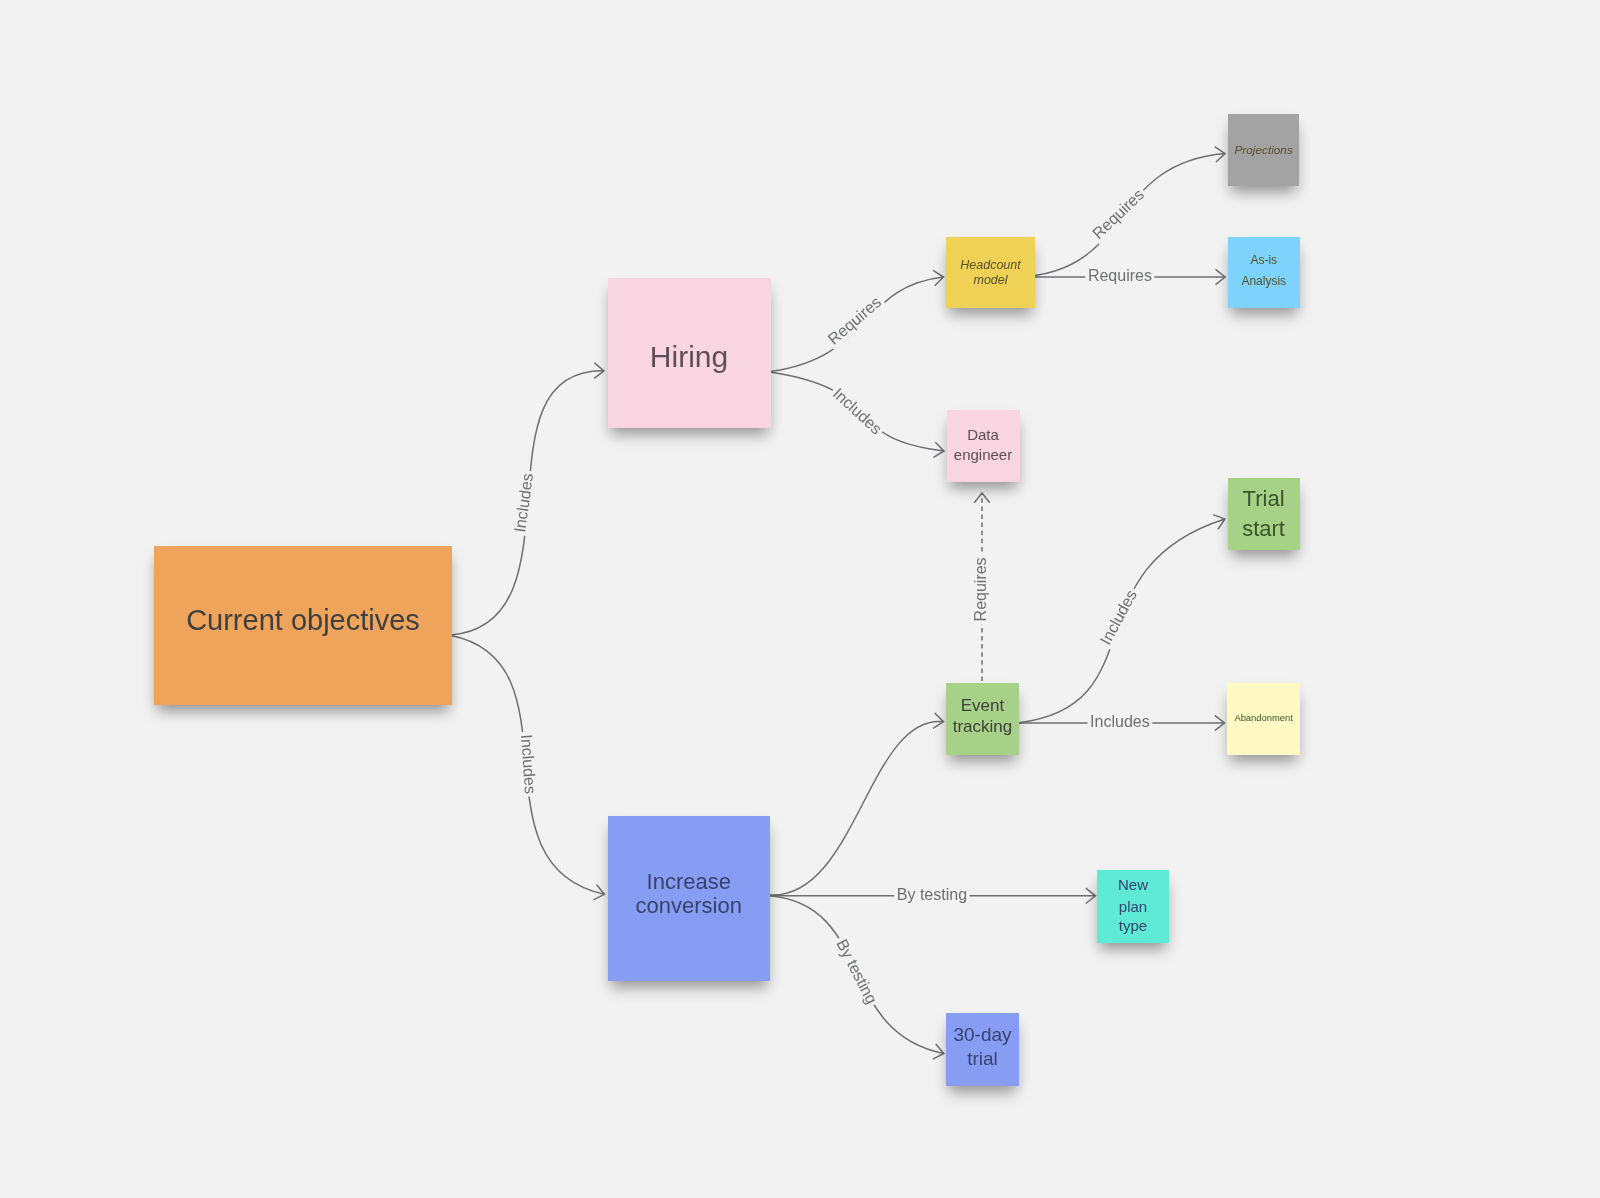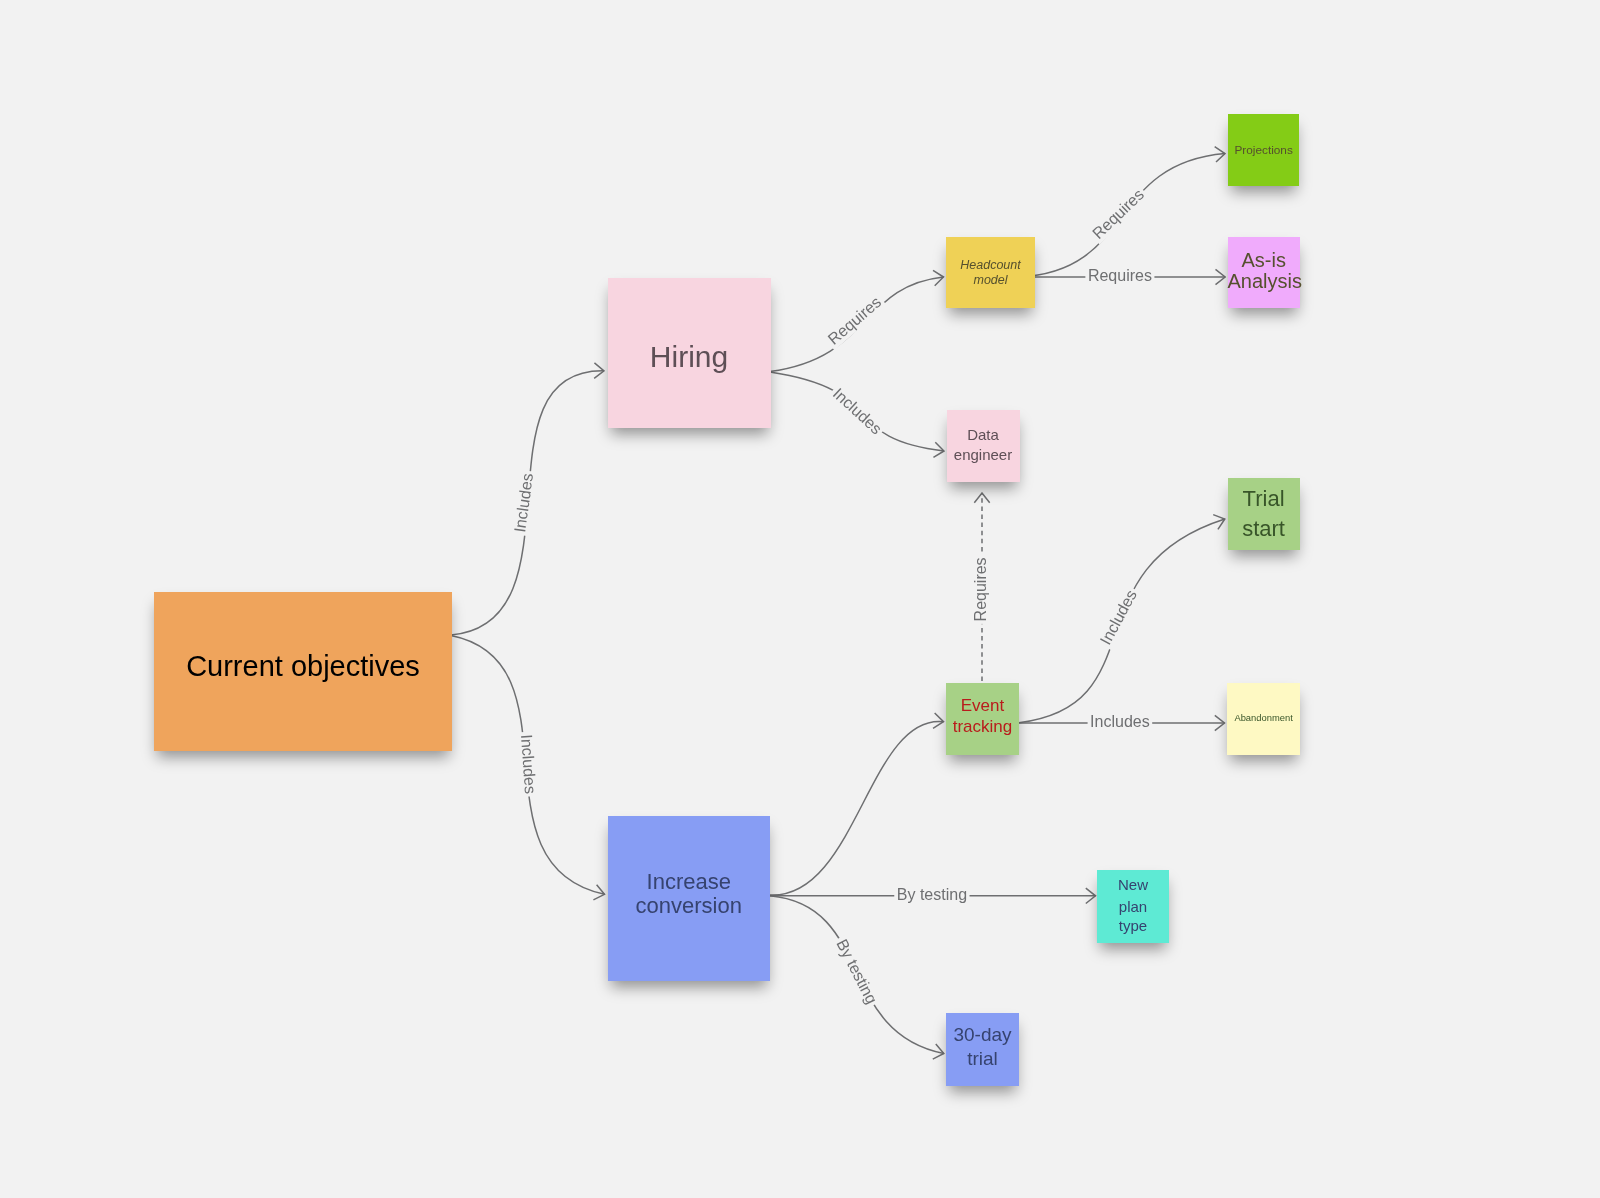--- a/index.html
+++ b/index.html
@@ -76,42 +76,42 @@
         <rect x="-37.6328125" y="-10.78125" width="75.265625" height="19.015625" fill="#f2f2f2"></rect>
         <text class="edge-label" text-anchor="middle" dominant-baseline="middle">By testing</text>
       </g>
       <path d="M 770 895.8 C 874.4 905.7 836.6 1032 943.8 1053.5" class="edge-path" marker-end="url(#ah)"></path>
       <g transform="translate(855.7,972) rotate(62.8)">
         <rect x="-37.6328125" y="-10.78125" width="75.265625" height="19.015625" fill="#f2f2f2"></rect>
         <text class="edge-label" text-anchor="middle" dominant-baseline="middle">By testing</text>
       </g>
     </svg>
   <div id="notes">
-      <div class="note" style="left: 154px; top: 545.5px; width: 298px; height: 159.5px; background: rgb(239, 164, 92); color: #000000; font-size: 29px; position: absolute; margin-top: 46px;">
+      <div class="note" style="left: 154px; top: 545.5px; width: 298px; height: 159.5px; background: rgb(239, 164, 92); color: #404040; font-size: 29px; position: absolute;">
         <div class="note-line" style="top: 74.6457px;">Current objectives</div>
       </div>
       <div class="note" style="left: 607.5px; top: 278px; width: 163px; height: 150px; background: rgb(248, 213, 224); color: rgb(94, 79, 86); font-size: 30px; position: absolute;">
         <div class="note-line" style="top: 79.399px;">Hiring</div>
       </div>
       <div class="note" style="left: 946px; top: 236.5px; width: 89px; height: 71px; background: rgb(239, 209, 86); color: rgb(85, 80, 46); font-size: 12.5px; position: absolute; font-style: italic;">
         <div class="note-line" style="top: 28.1662px;">Headcount</div>
         <div class="note-line" style="top: 43.1662px;">model</div>
       </div>
-      <div class="note" style="left: 1227.5px; top: 236.5px; width: 72.5px; height: 71px; background: #f0abfc; color: rgb(85, 80, 46); font-size: 20px; position: absolute;">
+      <div class="note" style="left: 1227.5px; top: 236.5px; width: 72.5px; height: 71px; background: #7dd3fc; color: rgb(85, 80, 46); font-size: 12px; position: absolute;">
         <div class="note-line" style="top: 23.7528px;">As-is</div>
         <div class="note-line" style="top: 44.6528px;">Analysis</div>
       </div>
-      <div class="note" style="left: 1227.9px; top: 114px; width: 71.5px; height: 72px; background: #84cc16; color: rgb(85, 80, 46); font-size: 11.8px; position: absolute;">
+      <div class="note" style="left: 1227.9px; top: 114px; width: 71.5px; height: 72px; background: #a3a3a3; color: rgb(85, 80, 46); font-size: 11.8px; position: absolute; font-style: italic;">
         <div class="note-line" style="top: 36.1089px;">Projections</div>
       </div>
       <div class="note" style="left: 946.5px; top: 410px; width: 73px; height: 71.5px; background: rgb(248, 213, 224); color: rgb(94, 79, 86); font-size: 15px; position: absolute;">
         <div class="note-line" style="top: 24.6995px;">Data</div>
         <div class="note-line" style="top: 45.4995px;">engineer</div>
       </div>
-      <div class="note" style="left: 946px; top: 682.5px; width: 73px; height: 72.5px; background: rgb(167, 209, 134); color: #b91c1c; font-size: 17px; position: absolute;">
+      <div class="note" style="left: 946px; top: 682.5px; width: 73px; height: 72.5px; background: rgb(167, 209, 134); color: #404040; font-size: 17px; position: absolute;">
         <div class="note-line" style="top: 23.5061px;">Event</div>
         <div class="note-line" style="top: 44.6061px;">tracking</div>
       </div>
       <div class="note" style="left: 1227.2px; top: 682.5px; width: 72.8px; height: 72.5px; background: #fef9c3; color: rgb(56, 85, 41); font-size: 9.4px; position: absolute;">
         <div class="note-line" style="top: 35.041px;">Abandonment</div>
       </div>
       <div class="note" style="left: 1227.5px; top: 477.5px; width: 72.2px; height: 72.9px; background: rgb(167, 209, 134); color: rgb(56, 85, 41); font-size: 22px; position: absolute;">
         <div class="note-line" style="top: 21.9726px;">Trial</div>
         <div class="note-line" style="top: 51.2726px;">start</div>
       </div>

